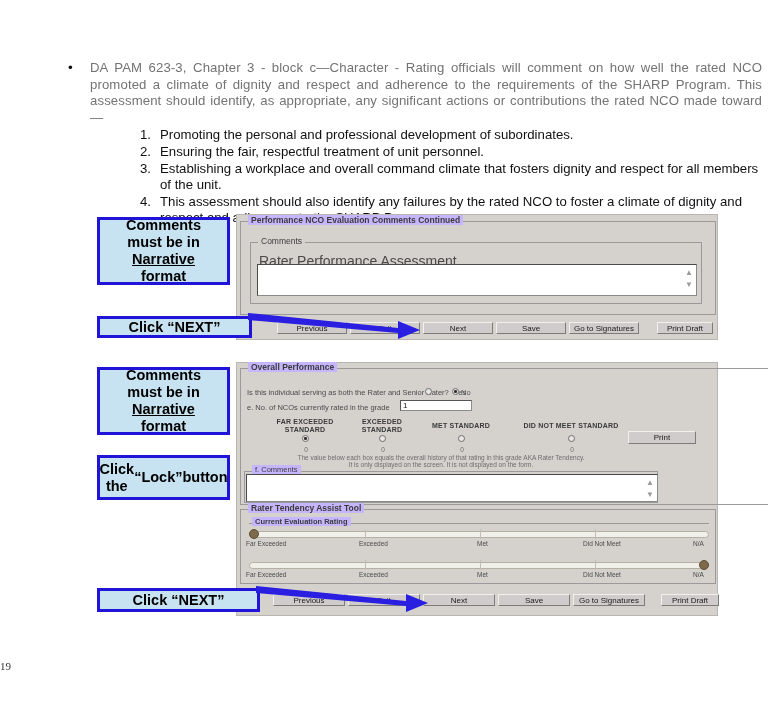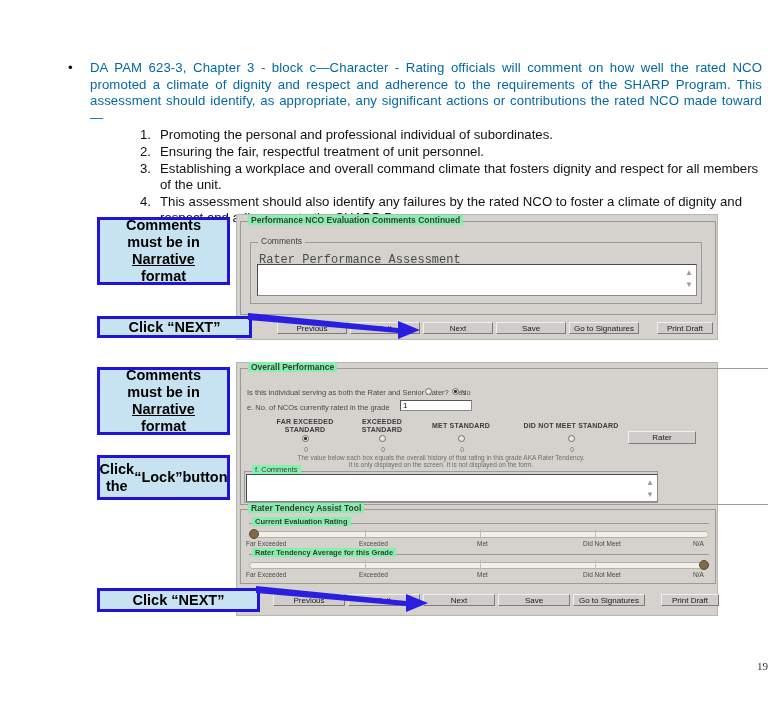--- a/index.html
+++ b/index.html
@@ -10,21 +10,21 @@
     position:relative;
     overflow:hidden;
   }
   .page{position:relative;width:768px;height:722px;}
 
   
   .prose{position:absolute;left:62px;top:60px;width:700px;}
   .bullet-row{display:flex;}
   .bullet-dot{width:28px;flex:none;font-size:13.5px;line-height:16.5px;color:#111;text-align:left;padding-left:6px;box-sizing:border-box;}
   .bullet-text{
-    flex:1;font-size:13.2px;line-height:16.6px;color:#0369a1;
+    flex:1;font-size:13.2px;line-height:16.6px;color:#737373;
     text-align:justify;letter-spacing:.1px;
   }
   ol.numlist{
     margin:1px 0 0 0;padding:0;list-style:none;
   }
   ol.numlist li{
     display:flex;font-size:13.2px;line-height:16.6px;color:#111;
     margin-left:78px;
   }
   ol.numlist li .num{width:20px;flex:none;}
@@ -56,30 +56,30 @@
     border:1px solid #b9b6b2;
     box-sizing:border-box;
   }
   .group{
     position:absolute;
     border:1px solid #9a9a9a;
     box-sizing:border-box;
   }
   .group > .legend{
     position:absolute;top:-7px;left:7px;
-    background:#86efac;
+    background:#c4b5fd;
     padding:0 3px;
     font-size:8.5px;
     color:#3b3b3b;
     white-space:nowrap;
     font-weight:bold;
   }
   .group.plain > .legend{font-weight:normal;}
 
-  .field-label{position:absolute;font-size:12px;color:#4a4a4a;white-space:nowrap;font-family:Liberation Mono, monospace;}
+  .field-label{position:absolute;font-size:14px;color:#4a4a4a;white-space:nowrap;}
   .textbox{
     position:absolute;background:#ffffff;
     border:1px solid #8a8a8a;
     border-top:1.5px solid #4a4a4a;border-left:1.5px solid #4a4a4a;
     box-sizing:border-box;
   }
   .scroll-arrows{
     position:absolute;right:3px;top:4px;
     display:flex;flex-direction:column;gap:5px;
     color:#9a9a9a;font-size:8px;line-height:7px;
@@ -125,38 +125,38 @@
     border-radius:4px;box-sizing:border-box;
   }
   .slider-thumb{
     position:absolute;width:10px;height:10px;border-radius:50%;
     background:#7d6a4a;border:1px solid #5d4e33;box-sizing:border-box;
   }
   .slider-tick{position:absolute;width:1px;background:#c2beb4;}
   .slider-lbl{position:absolute;font-size:6.5px;color:#4a4a4a;white-space:nowrap;}
 
   .pageno{
-    position:absolute;left:0;right:0;top:660px;text-align:right;
+    position:absolute;left:0;right:0;top:660px;text-align:left;
     font-size:11px;color:#333;font-family:"Liberation Serif", serif;
   }
 </style>
 </head>
 <body>
 
 <div class="page">
 
   <div class="prose">
     <div class="bullet-row">
       <div class="bullet-dot">•</div>
       <div class="bullet-text">DA PAM 623-3, Chapter 3 - block c—Character - Rating officials will comment on how well the rated NCO promoted a climate of dignity and respect and adherence to the requirements of the SHARP Program. This assessment should identify, as appropriate, any significant actions or contributions the rated NCO made toward—</div>
     </div>
     <ol class="numlist">
       <li>
         <span class="num">1.</span>
-        <span class="txt">Promoting the personal and professional individual of subordinates.</span>
+        <span class="txt">Promoting the personal and professional development of subordinates.</span>
       </li>
       <li>
         <span class="num">2.</span>
         <span class="txt">Ensuring the fair, respectful treatment of unit personnel.</span>
       </li>
       <li>
         <span class="num">3.</span>
         <span class="txt">Establishing a workplace and overall command climate that fosters dignity and respect for all members of the unit.</span>
       </li>
       <li>
@@ -247,21 +247,21 @@
       <div class="radio" style="left:327px;top:66px;"></div>
 
       <div class="tinyc" style="left:55px;top:77px;width:20px;">0</div>
       <div class="tinyc" style="left:132px;top:77px;width:20px;">0</div>
       <div class="tinyc" style="left:211px;top:77px;width:20px;">0</div>
       <div class="tinyc" style="left:321px;top:77px;width:20px;">0</div>
 
       <div class="tinyc" style="left:10px;top:85px;width:380px;">The value below each box equals the overall history of that rating in this grade AKA Rater Tendency.</div>
       <div class="tinyc" style="left:10px;top:92px;width:380px;">It is only displayed on the screen. It is not displayed on the form.</div>
 
-      <div class="btn" style="left:387px;top:62px;width:68px;height:13px;">Rater</div>
+      <div class="btn" style="left:387px;top:62px;width:68px;height:13px;">Print</div>
 
       <div class="group plain" style="left:3px;top:102px;width:414px;height:32px;">
         <span class="legend" style="font-size:7.5px;">f. Comments</span>
         <div class="textbox" style="left:1px;top:2px;width:412px;height:28px;">
           <span style="font-size:8px;color:#111;padding:2px 3px;display:block;"></span>
           <div class="scroll-arrows">
             <span>▲</span>
             <span>▼</span>
           </div>
         </div>
@@ -279,23 +279,20 @@
         <div class="slider-tick" style="left:230px;top:-3px;height:10px;"></div>
         <div class="slider-tick" style="left:345px;top:-3px;height:10px;"></div>
       </div>
       <div class="slider-thumb" style="left:8px;top:19px;"></div>
       <div class="slider-lbl" style="left:5px;top:30px;">Far Exceeded</div>
       <div class="slider-lbl" style="left:118px;top:30px;">Exceeded</div>
       <div class="slider-lbl" style="left:236px;top:30px;">Met</div>
       <div class="slider-lbl" style="left:342px;top:30px;">Did Not Meet</div>
       <div class="slider-lbl" style="left:452px;top:30px;">N/A</div>
 
-      <div class="group plain" style="left:8px;top:44px;width:460px;height:8px;border-bottom:none;border-left:none;border-right:none;">
-        <span class="legend" style="font-weight:bold;font-size:7.5px;left:3px;">Rater Tendency Average for this Grade</span>
-      </div>
       <div class="slider-track" style="left:8px;top:52px;width:460px;">
         <div class="slider-tick" style="left:115px;top:-3px;height:10px;"></div>
         <div class="slider-tick" style="left:230px;top:-3px;height:10px;"></div>
         <div class="slider-tick" style="left:345px;top:-3px;height:10px;"></div>
       </div>
       <div class="slider-thumb" style="left:458px;top:50px;"></div>
       <div class="slider-lbl" style="left:5px;top:61px;">Far Exceeded</div>
       <div class="slider-lbl" style="left:118px;top:61px;">Exceeded</div>
       <div class="slider-lbl" style="left:236px;top:61px;">Met</div>
       <div class="slider-lbl" style="left:342px;top:61px;">Did Not Meet</div>

